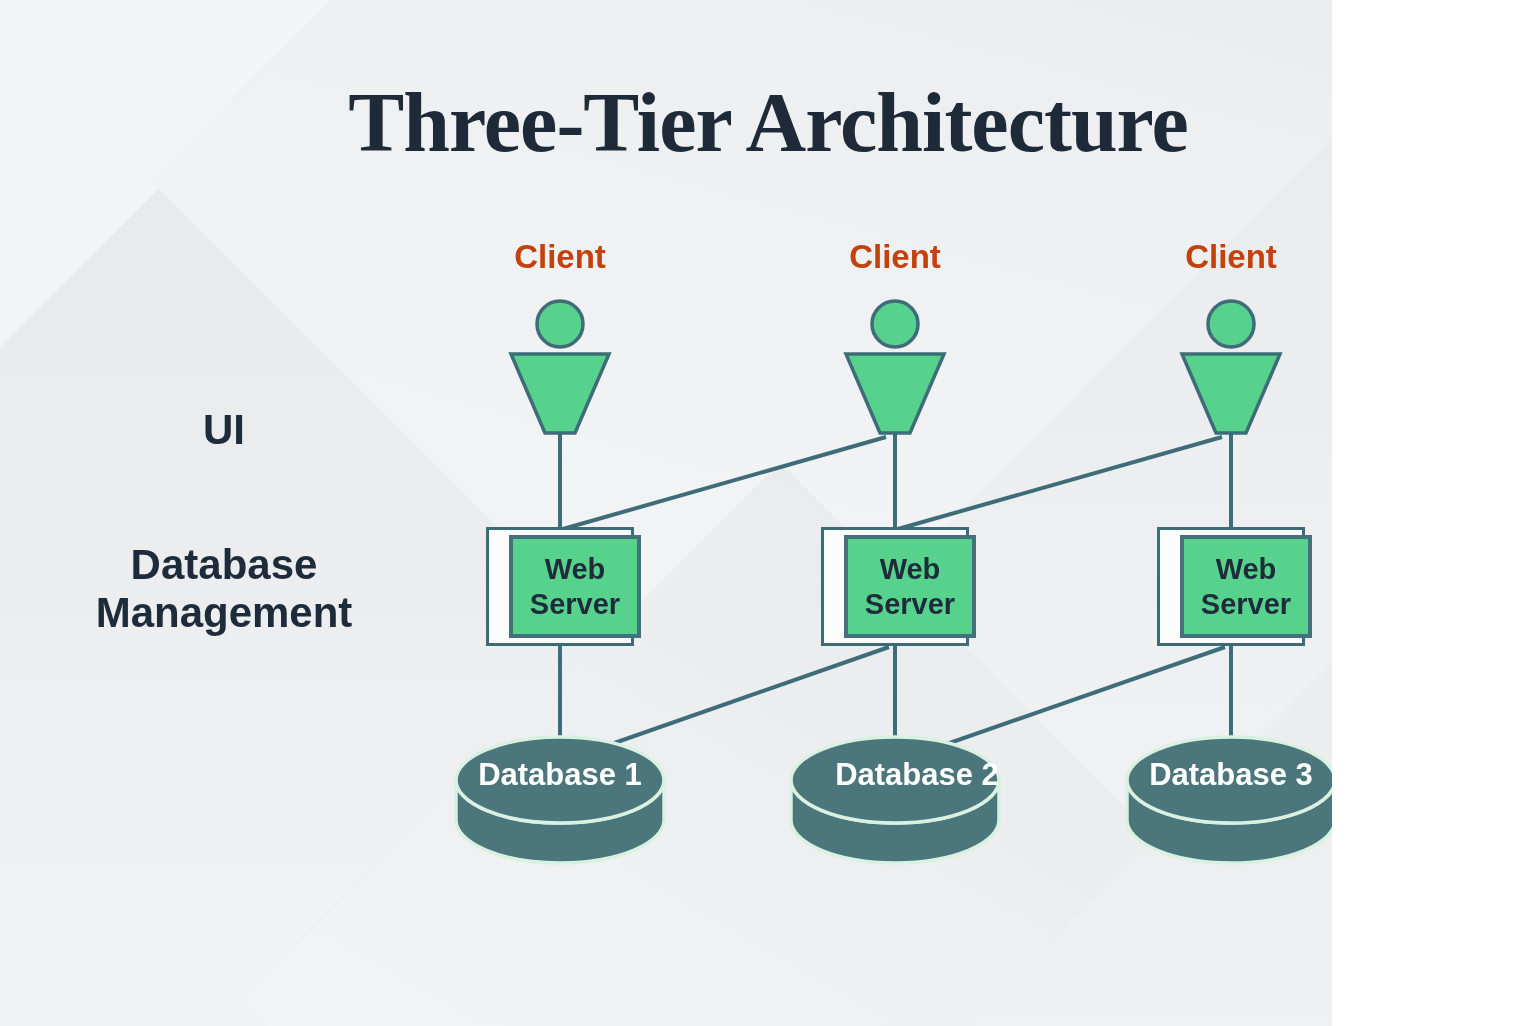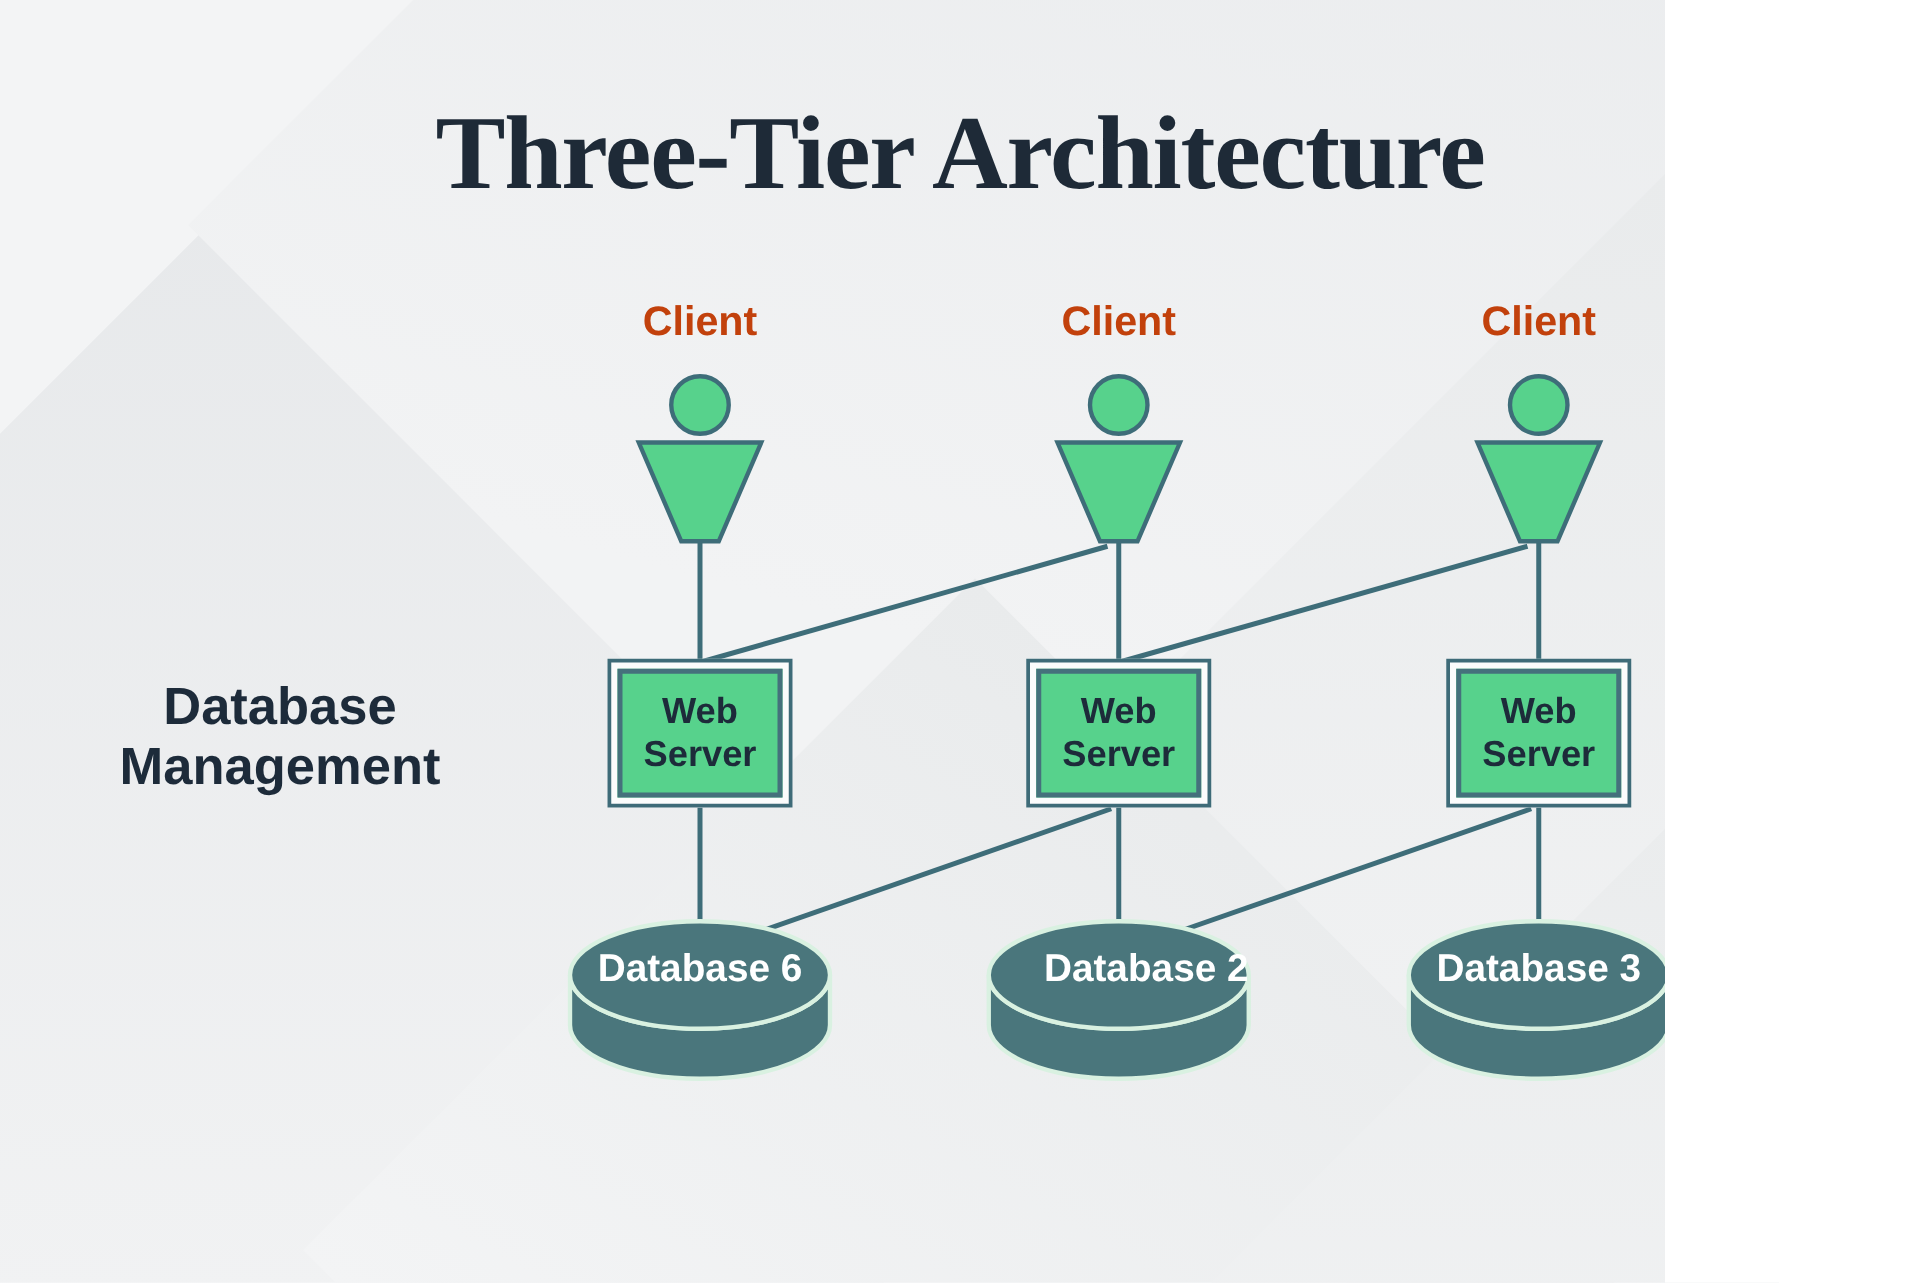--- a/index.html
+++ b/index.html
@@ -87,20 +87,21 @@
     background: #57d28c;
     display: flex;
     align-items: center;
     justify-content: center;
     text-align: center;
     font-weight: 700;
     font-size: 29px;
     line-height: 35px;
     color: #1d2b3a;
     padding: 0 14px;
+    margin-left: 15px;
   }
   .db-label {
     position: absolute;
     top: 757px;
     width: 208px;
     text-align: center;
     font-weight: 700;
     font-size: 31px;
     color: #ffffff;
   }
@@ -163,28 +164,29 @@
       </g>
       <g>
         <path d="M 1127 780 L 1127 820 A 104 43 0 0 0 1335 820 L 1335 780 A 104 43 0 0 1 1127 780 Z"></path>
         <ellipse cx="1231" cy="780" rx="104" ry="43"></ellipse>
       </g>
     </g>
   </svg>
 
   <div class="page-title">Three-Tier Architecture</div>
 
+  <div class="side-label side-ui">UI</div>
   <div class="side-label side-dbm">Database Management</div>
 
   <div class="col1">
     <div class="client-label">Client</div>
     <div class="server-box">
       <div class="server-box-inner">Web Server</div>
     </div>
-    <div class="db-label">Database 6</div>
+    <div class="db-label">Database 1</div>
   </div>
 
   <div class="col2">
     <div class="client-label">Client</div>
     <div class="server-box">
       <div class="server-box-inner">Web Server</div>
     </div>
     <div class="db-label">Database 2</div>
   </div>
 

